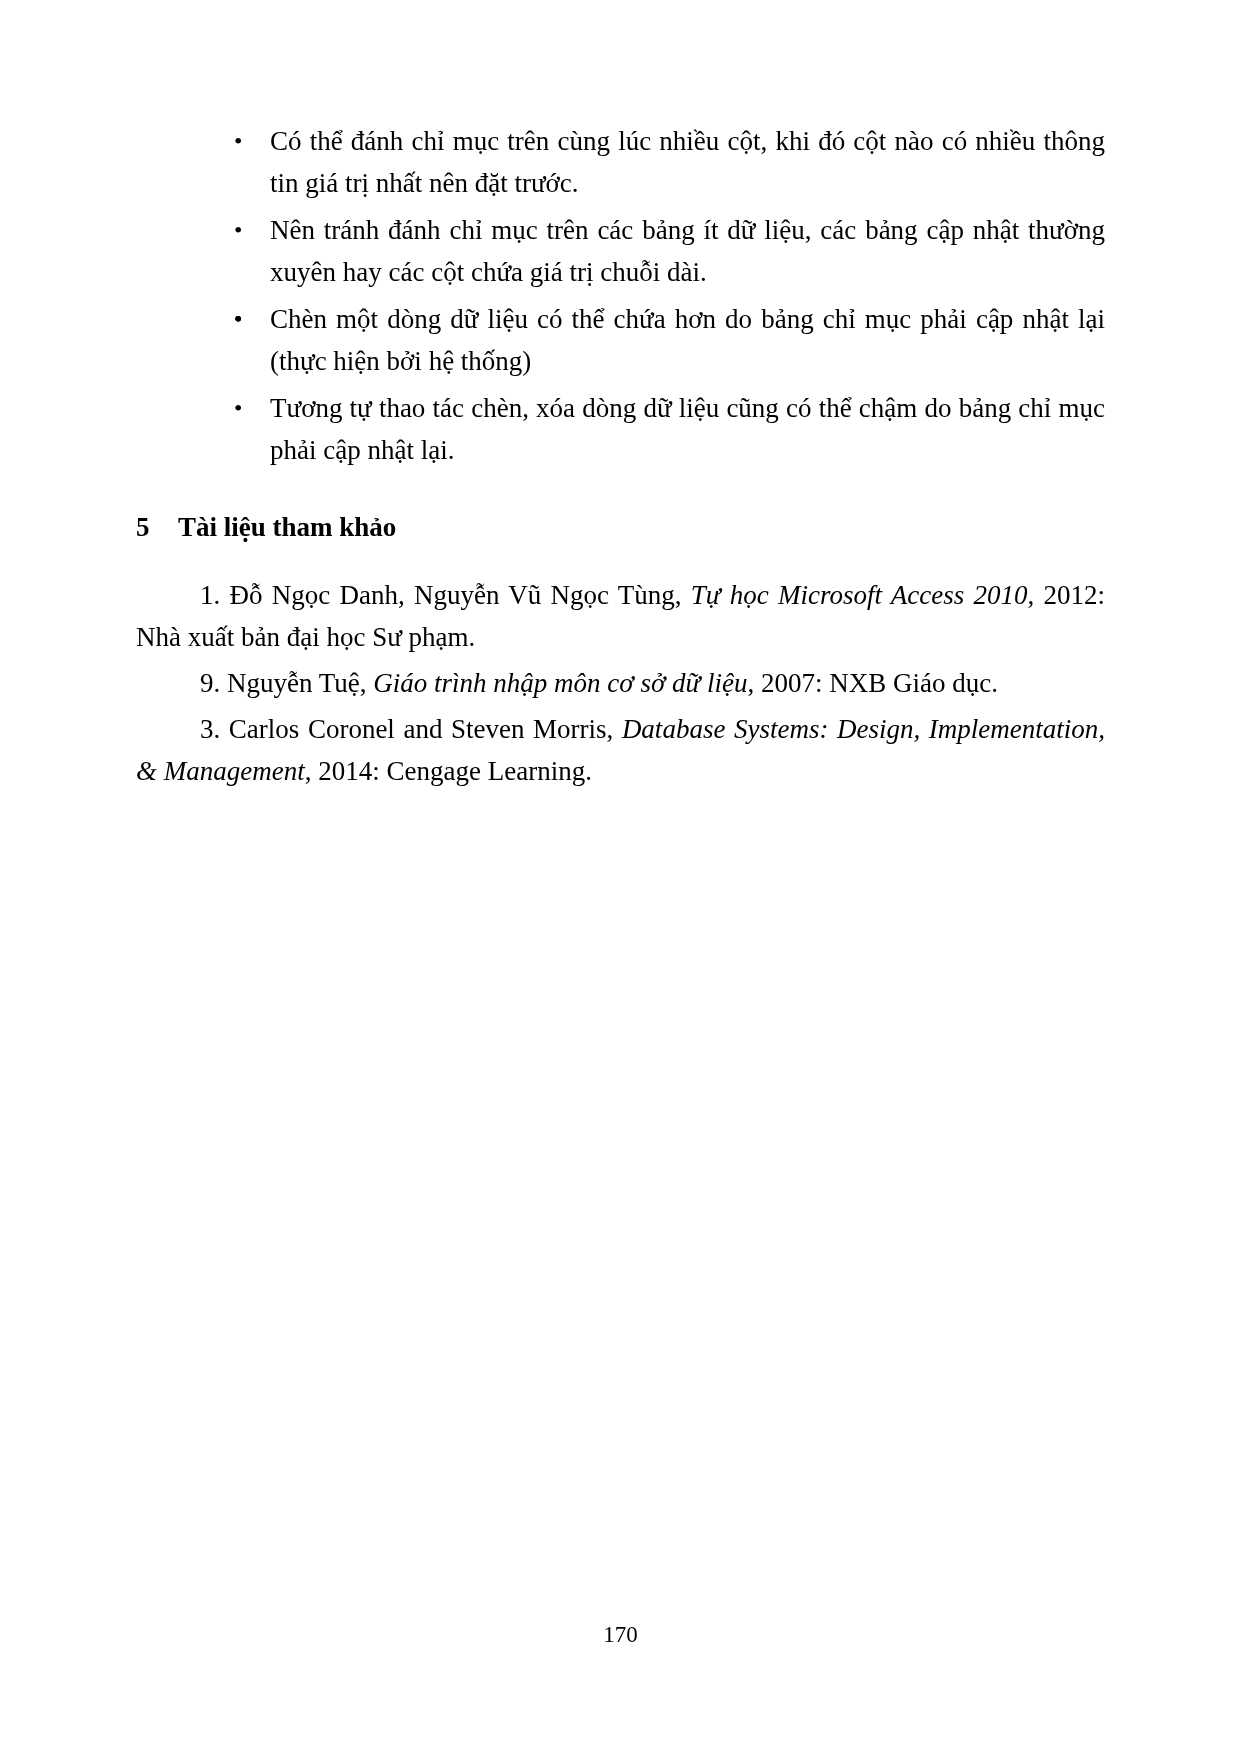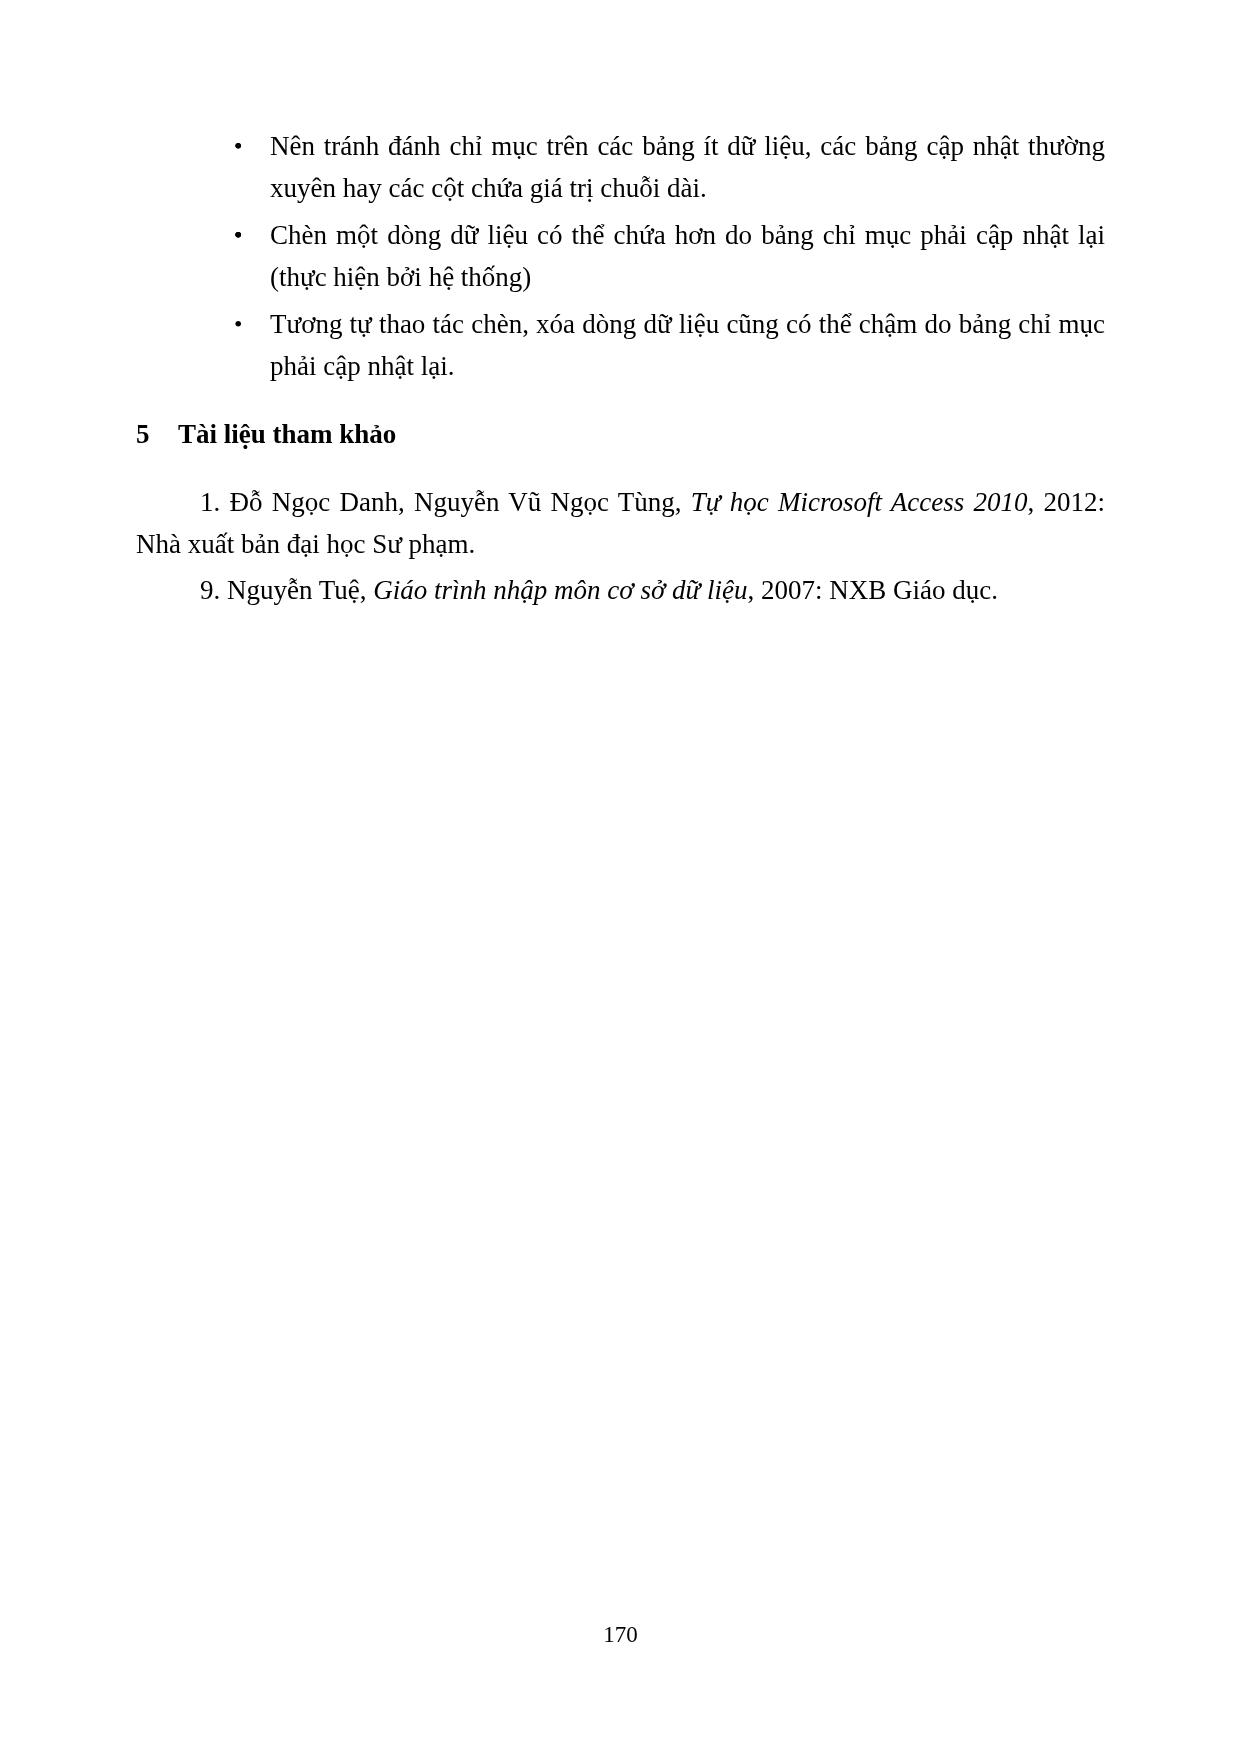--- a/index.html
+++ b/index.html
@@ -33,21 +33,21 @@
     text-align: justify;
     margin-bottom: 5px;
   }
   .bullet-item .marker {
     position: absolute;
     left: 98px;
     top: 0;
     font-size: 24px;
   }
   .section-heading {
-    margin-top: 26px;
+    margin-top: 35px;
     margin-bottom: 26px;
     font-size: 27px;
     font-weight: bold;
     line-height: 42px;
   }
   .section-heading .heading-number {
     display: inline-block;
     width: 42px;
   }
   .reference {
@@ -69,20 +69,21 @@
 </style>
 </head>
 <body>
 
 <div class="page">
   <div class="content">
 
     <ul class="bullet-list">
       <li class="bullet-item">
         <span class="marker">•</span>
+        <span>Có thể đánh chỉ mục trên cùng lúc nhiều cột, khi đó cột nào có nhiều thông tin giá trị nhất nên đặt trước.</span>
       </li>
       <li class="bullet-item">
         <span class="marker">•</span>
         <span>Nên tránh đánh chỉ mục trên các bảng ít dữ liệu, các bảng cập nhật thường xuyên hay các cột chứa giá trị chuỗi dài.</span>
       </li>
       <li class="bullet-item">
         <span class="marker">•</span>
       </li>
       <li class="bullet-item">
         <span class="marker">•</span>
@@ -102,17 +103,20 @@
     </h2>
 
     <p class="reference">
       <span>1. Đỗ Ngọc Danh, Nguyễn Vũ Ngọc Tùng, </span><em>Tự học Microsoft Access 2010</em><span>, 2012: Nhà xuất bản đại học Sư phạm.</span>
     </p>
 
     <p class="reference">
       <span>9. Nguyễn Tuệ, </span><em>Giáo trình nhập môn cơ sở dữ liệu</em><span>, 2007: NXB Giáo dục.</span>
     </p>
 
+    <p class="reference">
+      <span>3. Carlos Coronel and Steven Morris, </span><em>Database Systems: Design, Implementation, &amp; Management</em><span>, 2014: Cengage Learning.</span>
+    </p>
 
   </div>
 
   <div class="page-number">170</div>
 </div>
 
 </body></html>

